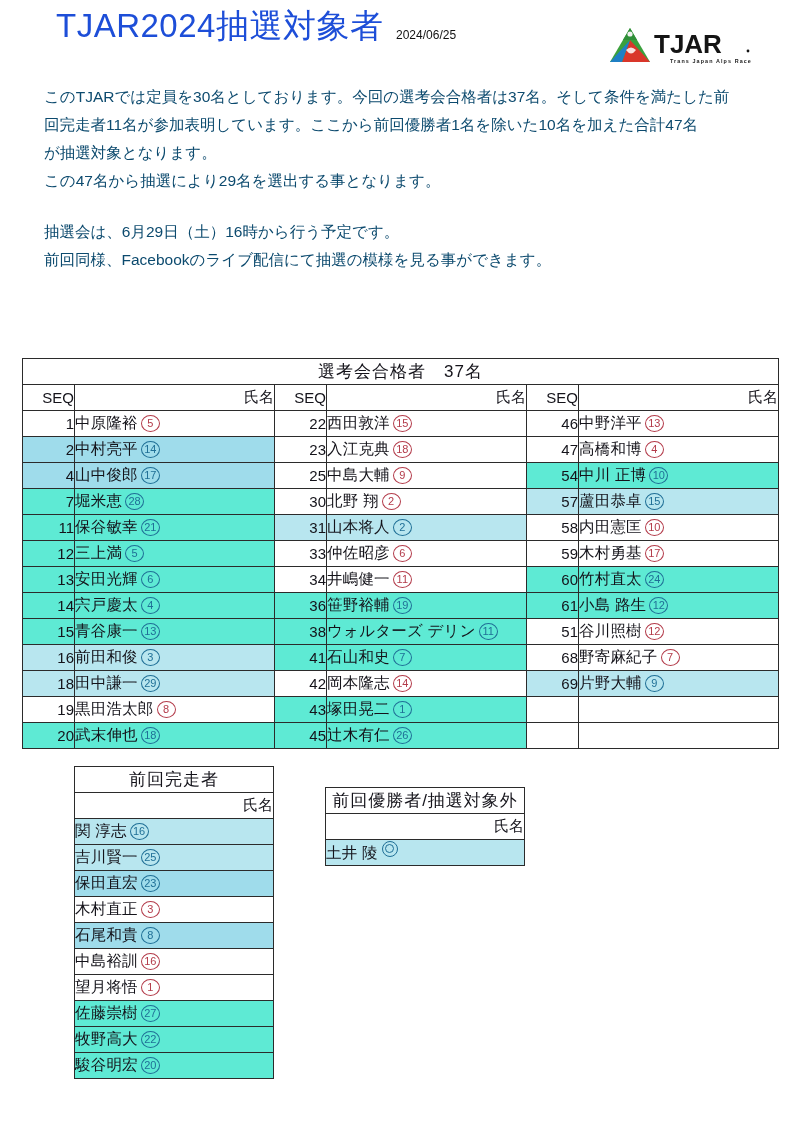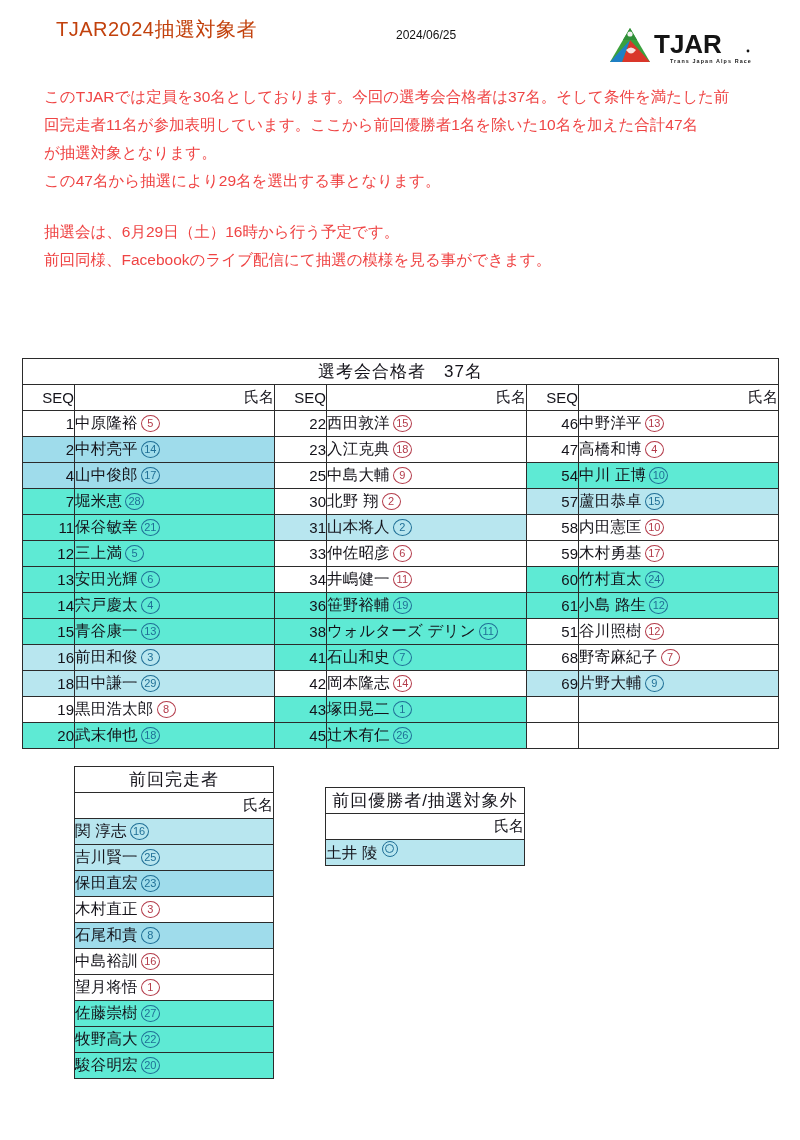--- a/index.html
+++ b/index.html
@@ -18,25 +18,25 @@
 
   
   .header {
     position: absolute;
     left: 0; top: 0;
     width: 800px;
     height: 68px;
   }
   .doc-title {
     position: absolute;
-    left: 56px; top: 16px;
-    font-size: 20px;
+    left: 56px; top: 4px;
+    font-size: 33px;
     letter-spacing: 0.5px;
     font-weight: 400;
-    color: #c2410c;
+    color: #1d4ed8;
     white-space: nowrap;
   }
   .doc-date {
     position: absolute;
     left: 396px; top: 28px;
     font-size: 12px;
     color: #111;
     white-space: nowrap;
   }
   .logo {
@@ -46,21 +46,21 @@
   }
   .logo svg { display: block; }
 
   
   .body-text {
     position: absolute;
     left: 44px;
     width: 720px;
     font-size: 15.5px;
     line-height: 28px;
-    color: #ef4444;
+    color: #0c4a6e;
   }
   .para-1 { top: 83px; }
   .para-2 { top: 218px; }
   .body-text p { margin: 0; }
 
   
   .tbl {
     position: absolute;
     border-collapse: collapse;
     background: #ffffff;

